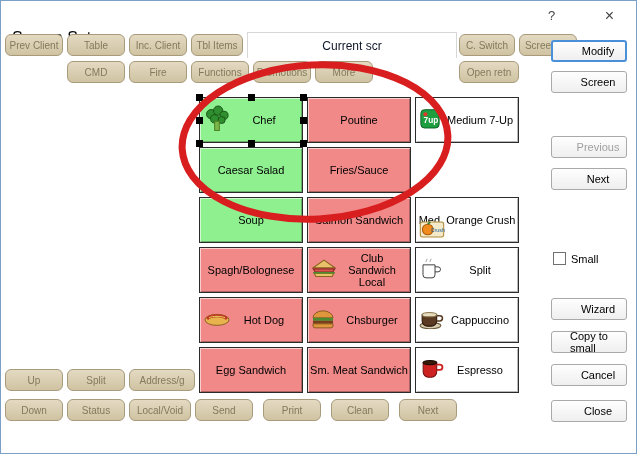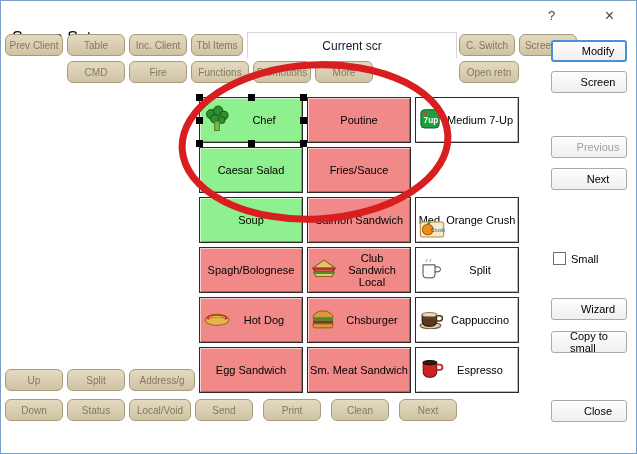--- a/index.html
+++ b/index.html
@@ -220,19 +220,20 @@
   <div class="rbtn default" style="top:39px">Modify</div>
   <div class="rbtn" style="top:70px">Screen</div>
   <div class="rbtn disabled" style="top:135px">Previous</div>
   <div class="rbtn" style="top:167px">Next</div>
   <div class="chk-row">
     <span class="chk"></span>
     <span>Small</span>
   </div>
   <div class="rbtn" style="top:297px">Wizard</div>
   <div class="rbtn" style="top:330px">Copy to small</div>
+  <div class="rbtn" style="top:363px">Cancel</div>
   <div class="rbtn" style="top:399px">Close</div>
 
   <svg class="annotation" width="304" height="184" viewBox="0 0 304 184">
     <ellipse cx="151" cy="91" rx="133" ry="77" fill="none" style="stroke:var(--annotation_red,#d81e1e)" stroke-width="7" transform="rotate(-3 151 91)"></ellipse>
   </svg>
 
 </div>
 
 </body></html>

